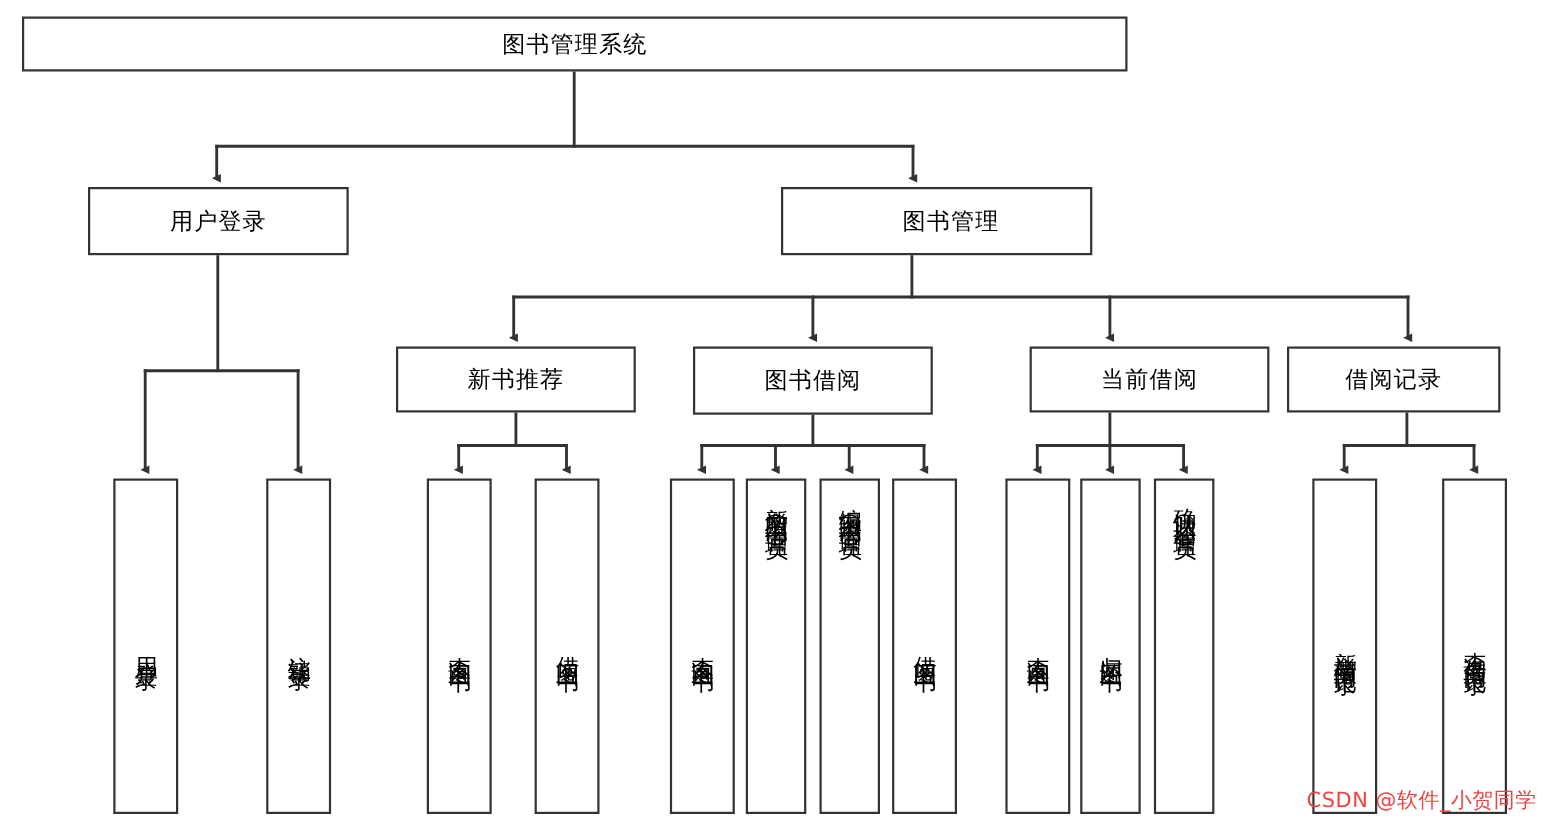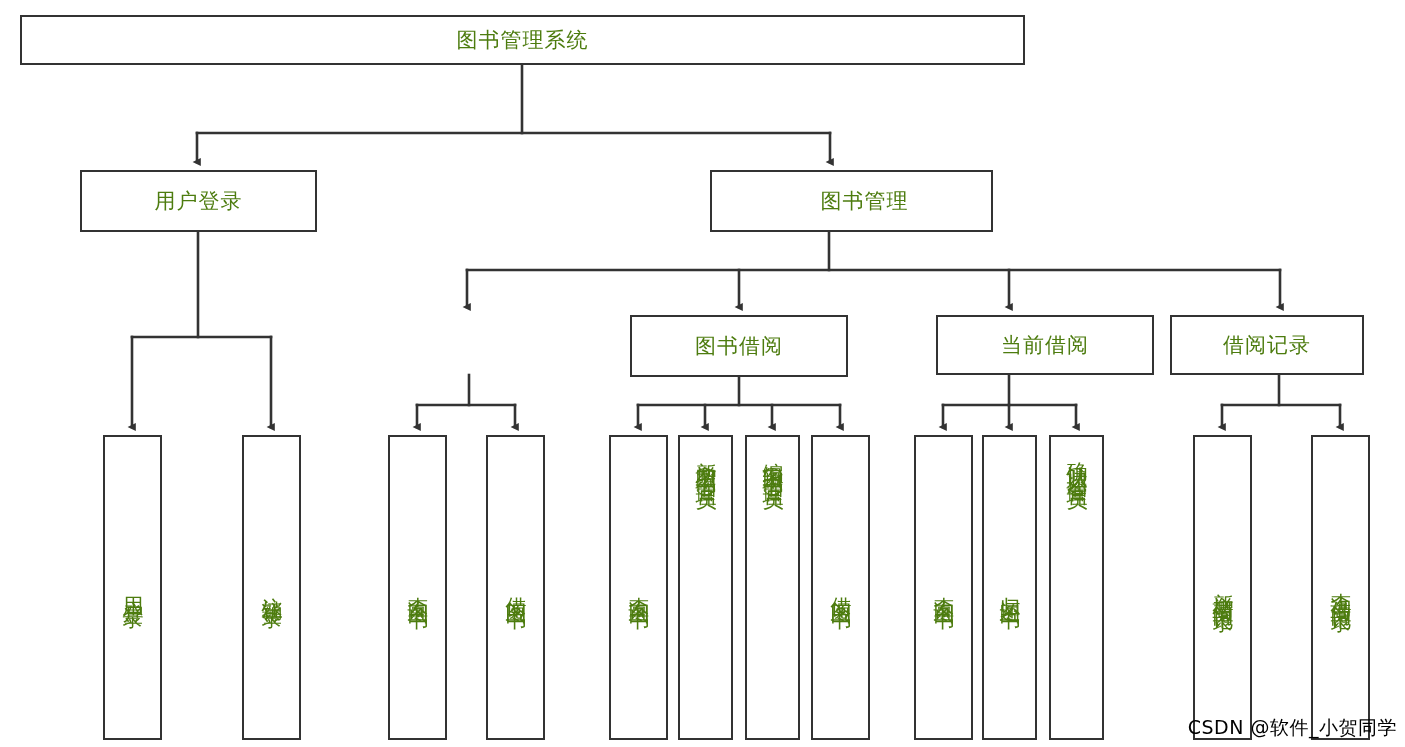--- a/index.html
+++ b/index.html
@@ -15,21 +15,21 @@
   .node{
     position:absolute;
     box-sizing:border-box;
     background:#ffffff;
     border:2.5px solid #333333;
     display:flex;
     align-items:center;
     justify-content:center;
   }
   .node .lbl{
-    color:#4d7c0f;
+    color:#000000;
     font-size:21px;
     line-height:1.18;
     letter-spacing:1px;
     white-space:nowrap;
   }
 
   
   .leaf{
     align-items:flex-start;
     justify-content:center;
@@ -42,21 +42,21 @@
     -webkit-writing-mode:vertical-rl;
     font-size:21px;
     letter-spacing:4px;
     line-height:1;
     white-space:nowrap;
   }
 
   #watermark{
     position:absolute;
     right:8px;bottom:6px;
-    color:#000000;
+    color:#ef4444;
     font-size:19px;
     letter-spacing:0.5px;
     white-space:nowrap;
     pointer-events:none;
   }
 </style>
 </head>
 <body>
 
 <div id="stage">
@@ -118,20 +118,23 @@
     <span class="lbl">图书管理系统</span>
   </div>
 
   <div class="node" style="left:80px;top:170px;width:237px;height:62px;">
     <span class="lbl">用户登录</span>
   </div>
   <div class="node" style="left:710px;top:170px;width:283px;height:62px;padding-left:26px;">
     <span class="lbl">图书管理</span>
   </div>
 
+  <div class="node" style="left:360px;top:315px;width:218px;height:60px;">
+    <span class="lbl">新书推荐</span>
+  </div>
   <div class="node" style="left:630px;top:315px;width:218px;height:62px;">
     <span class="lbl">图书借阅</span>
   </div>
   <div class="node" style="left:936px;top:315px;width:218px;height:60px;">
     <span class="lbl">当前借阅</span>
   </div>
   <div class="node" style="left:1170px;top:315px;width:194px;height:60px;">
     <span class="lbl">借阅记录</span>
   </div>
 

